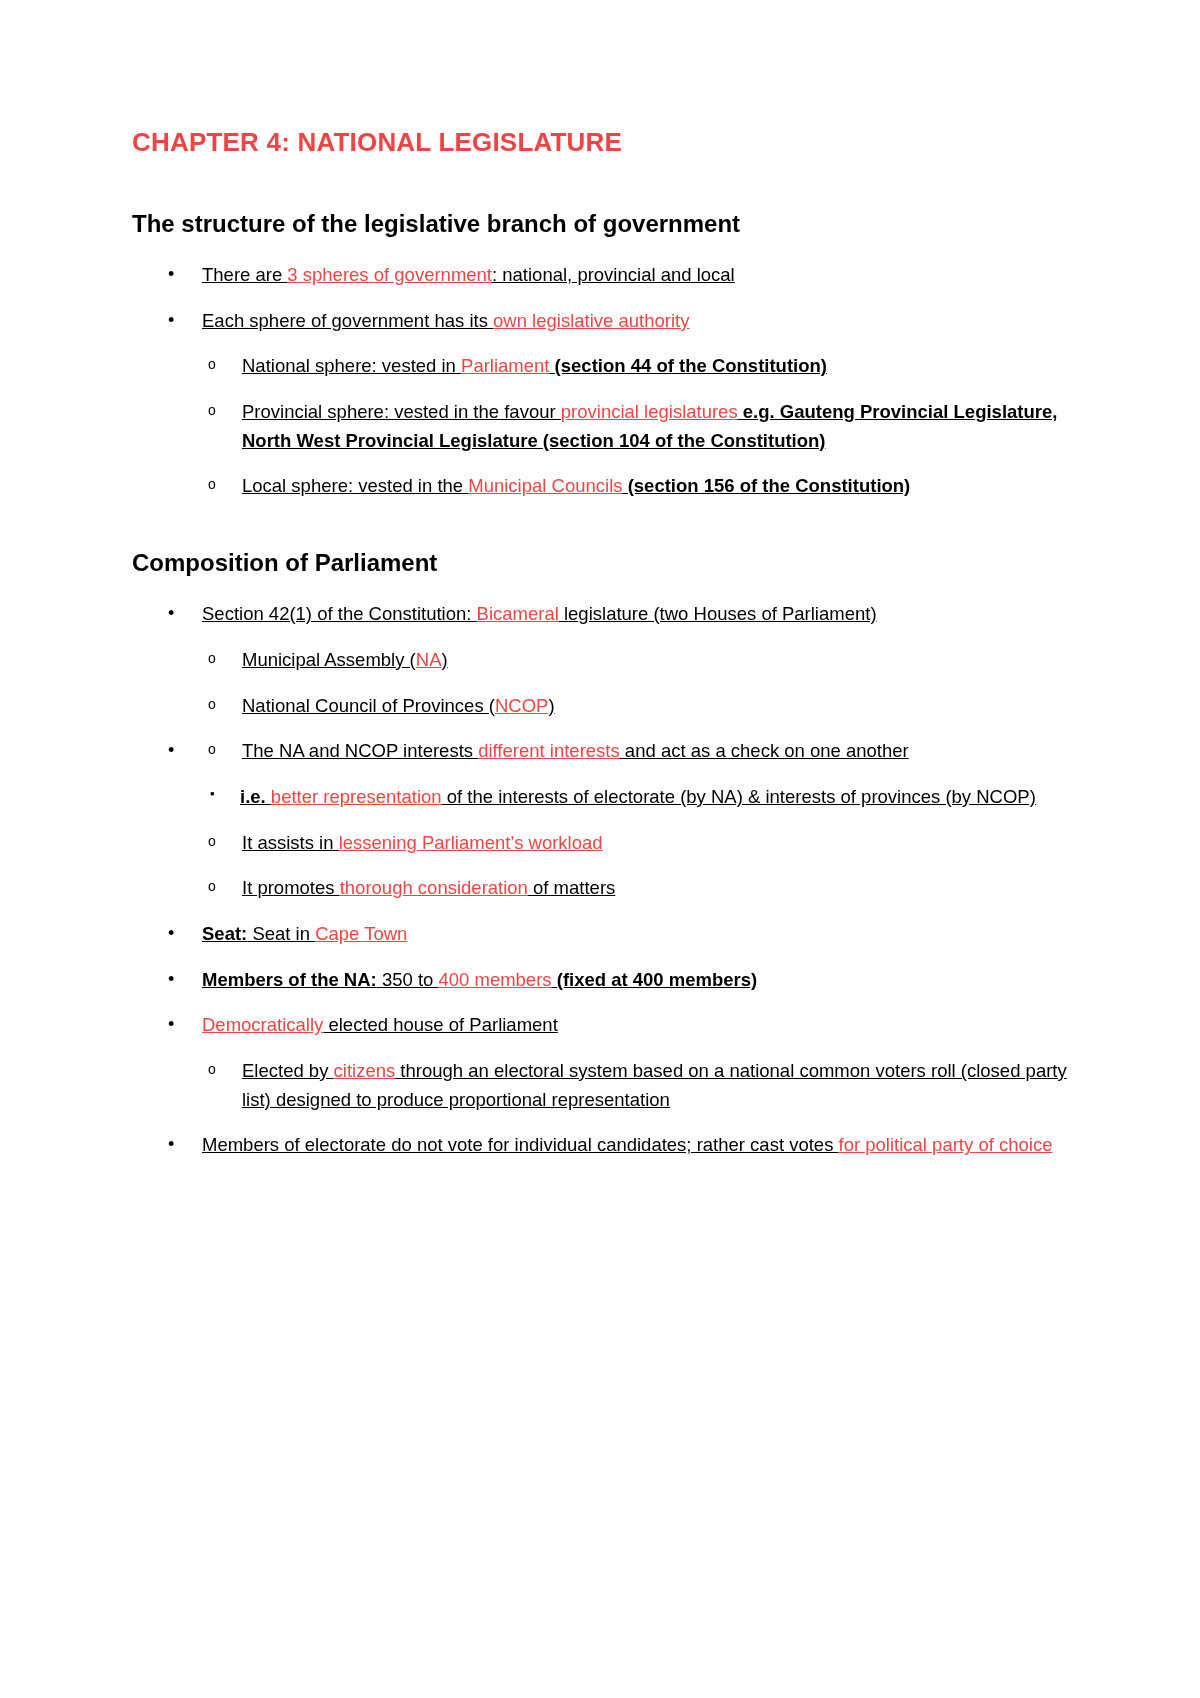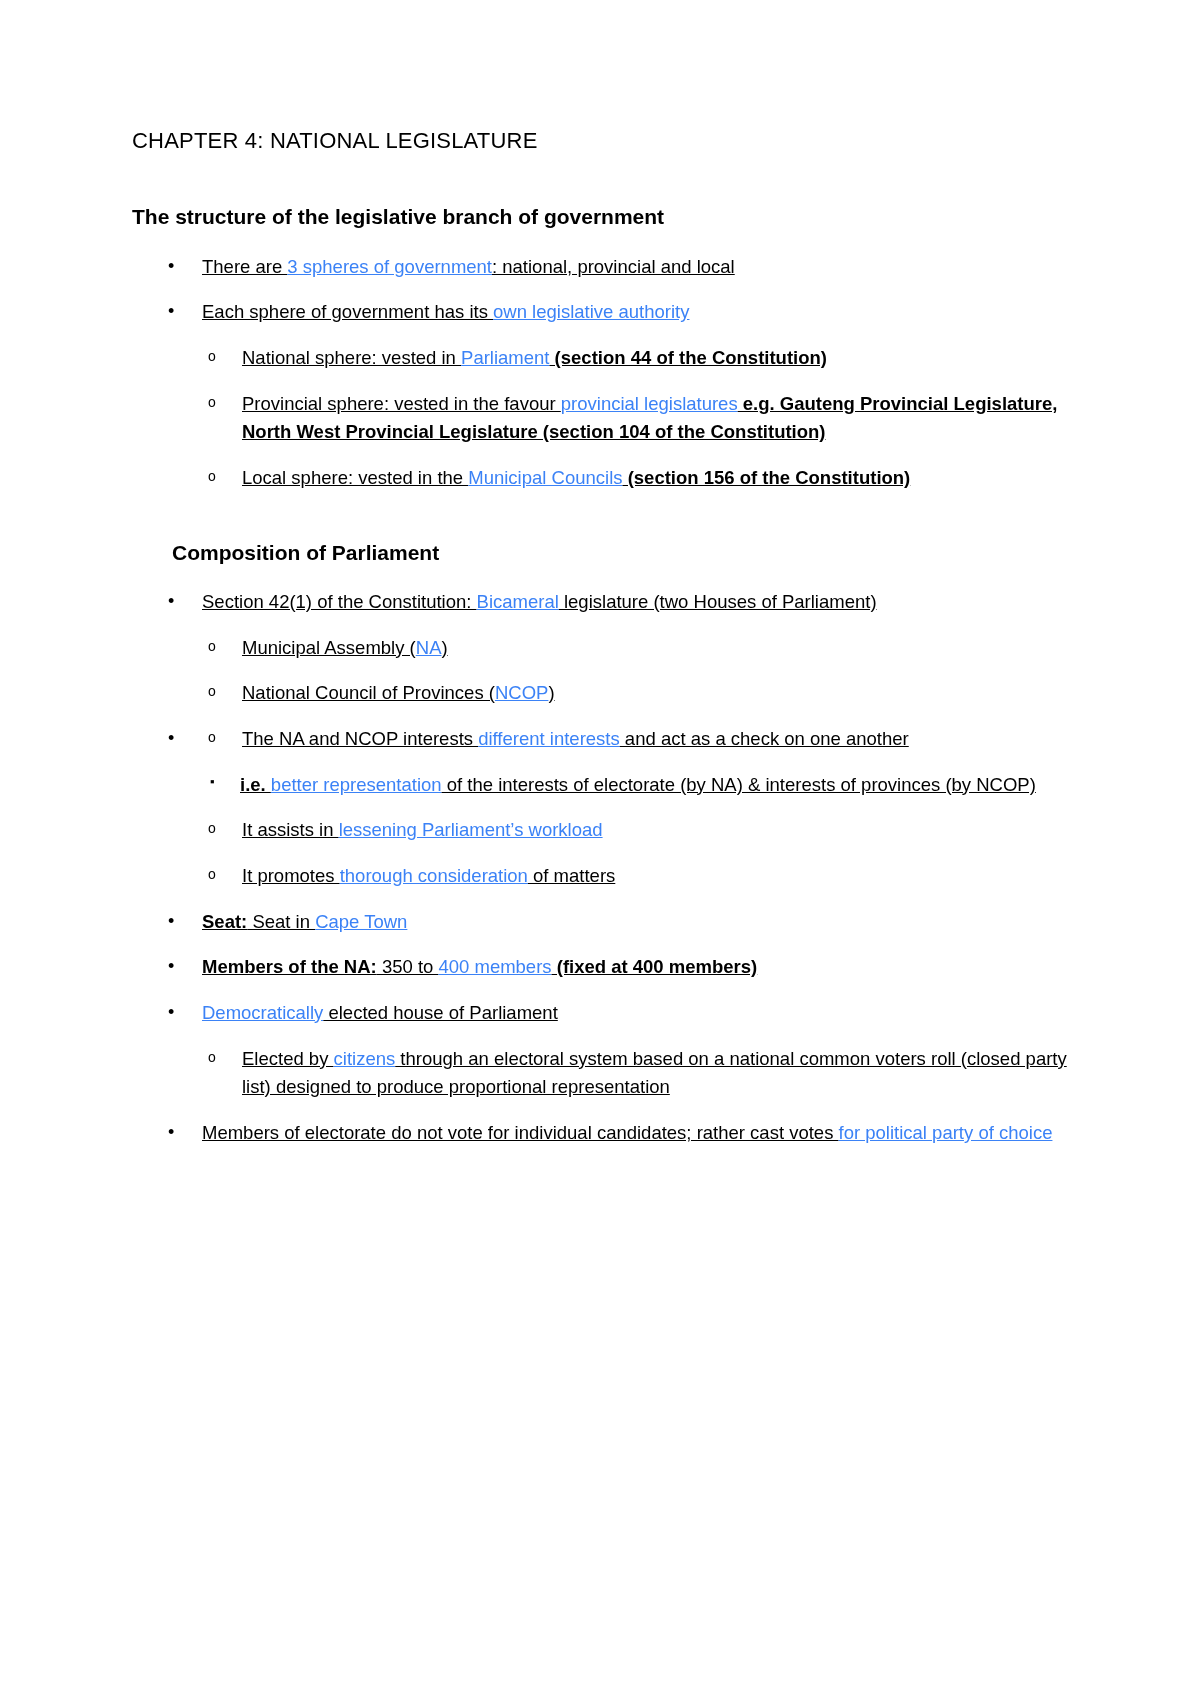--- a/index.html
+++ b/index.html
@@ -14,37 +14,36 @@
   .page {
     position: relative;
     width: 1200px;
     height: 1698px;
     background: #ffffff;
     box-sizing: border-box;
     padding: 128px 120px 0 132px;
     overflow: hidden;
   }
   .doc-title {
-    font-size: 22px;
+    font-size: 26px;
     line-height: 1.15;
-    color: #000000;
-    font-weight: 400;
+    color: #ef4444;
+    font-weight: 700;
     letter-spacing: 0.2px;
     margin: 0 0 50px 0;
   }
   .section-heading {
-    font-size: 21px;
+    font-size: 24px;
     font-weight: bold;
     color: #000000;
     margin: 0 0 22px 0;
     line-height: 1.3;
   }
   .section-heading.spaced-top {
     margin-top: 46px;
-    margin-left: 40px;
   }
   ul.lvl {
     list-style: none;
     margin: 0;
     padding: 0;
   }
   li.item {
     position: relative;
     font-size: 18.5px;
     line-height: 1.55;
@@ -85,21 +84,21 @@
     padding-left: 34px;
     margin-left: 74px;
   }
   .lvl3 > li.item > .bullet {
     position: absolute;
     left: 4px;
     top: 0;
     font-size: 13px;
     line-height: 1.75;
   }
-  .blue { color: #3b82f6; }
+  .blue { color: #ef4444; }
   .b { font-weight: bold; }
   .txt { display: inline; text-decoration: underline; }
 </style>
 </head>
 <body>
 
 <div class="page">
   <h1 class="doc-title">CHAPTER 4: NATIONAL LEGISLATURE</h1>
   <div id="sections-root">
       <div class="section-heading">The structure of the legislative branch of government</div>

